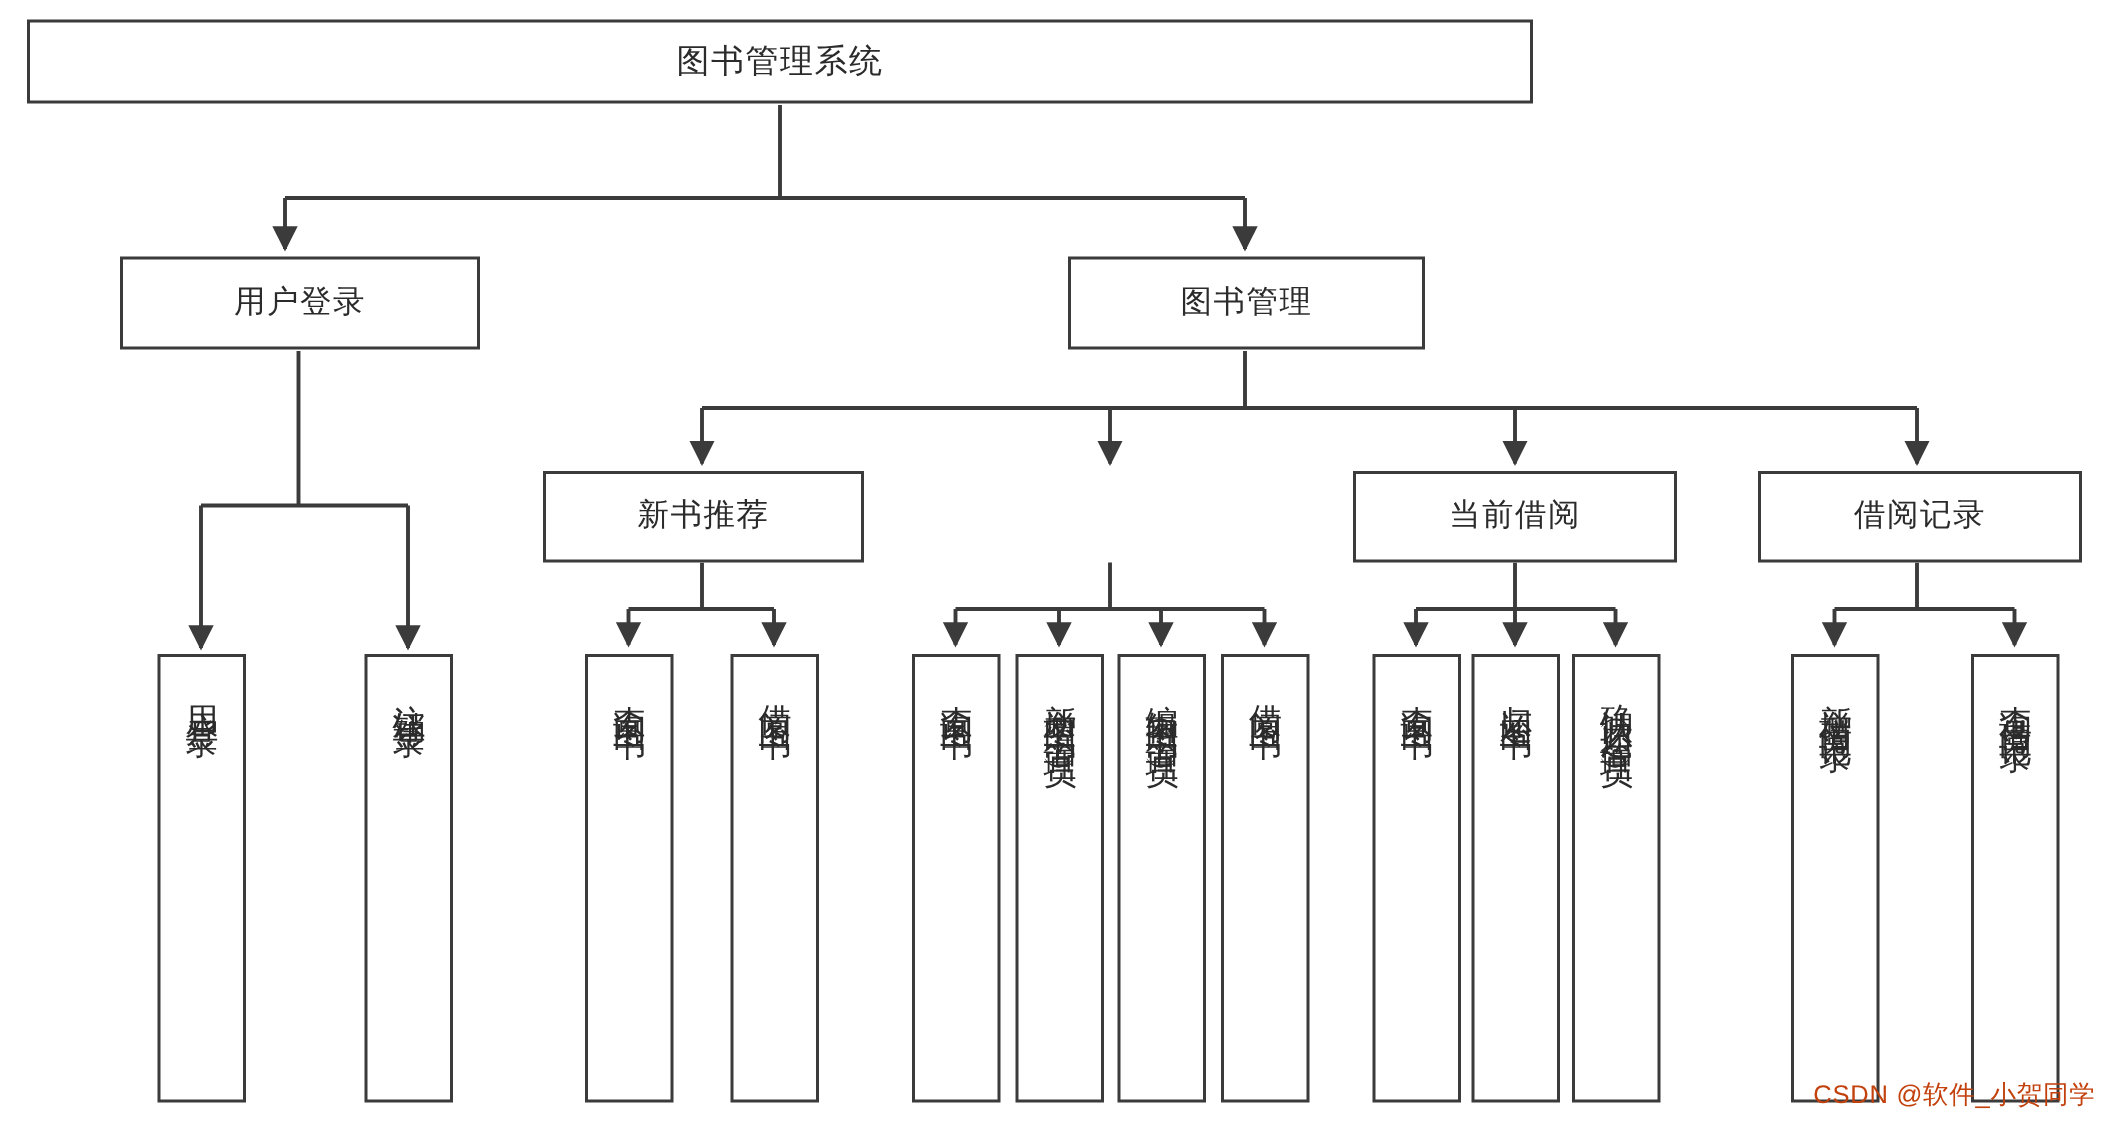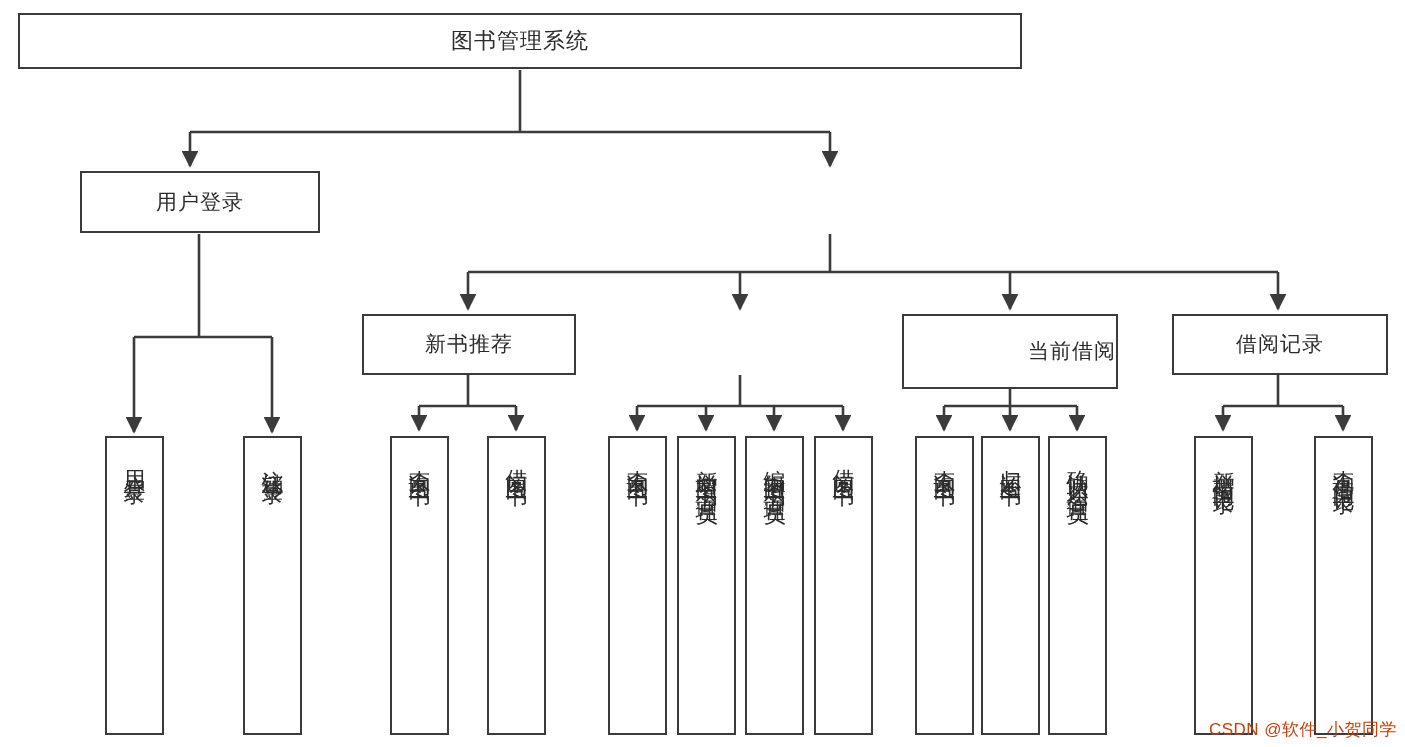--- a/index.html
+++ b/index.html
@@ -132,25 +132,28 @@
     </g>
   </svg>
 
   <div class="node h-node root" style="left:18px; top:13px; width:1004px; height:56px;">
     <span class="node-label">图书管理系统</span>
   </div>
 
   <div class="node h-node" style="left:80px; top:171px; width:240px; height:62px;">
     <span class="node-label">用户登录</span>
   </div>
+  <div class="node h-node" style="left:712px; top:171px; width:238px; height:62px;">
+    <span class="node-label">图书管理</span>
+  </div>
 
   <div class="node h-node" style="left:362px; top:314px; width:214px; height:61px;">
     <span class="node-label">新书推荐</span>
   </div>
-  <div class="node h-node" style="left:902px; top:314px; width:216px; height:75px;justify-content:flex-end;">
+  <div class="node h-node" style="left:902px; top:314px; width:216px; height:61px;">
     <span class="node-label">当前借阅</span>
   </div>
   <div class="node h-node" style="left:1172px; top:314px; width:216px; height:61px;">
     <span class="node-label">借阅记录</span>
   </div>
 
   <div class="node v-node" style="left:105px; top:436px; width:59px; height:299px;">
     <span class="node-label">用户登录</span>
   </div>
   <div class="node v-node" style="left:243px; top:436px; width:59px; height:299px;">

